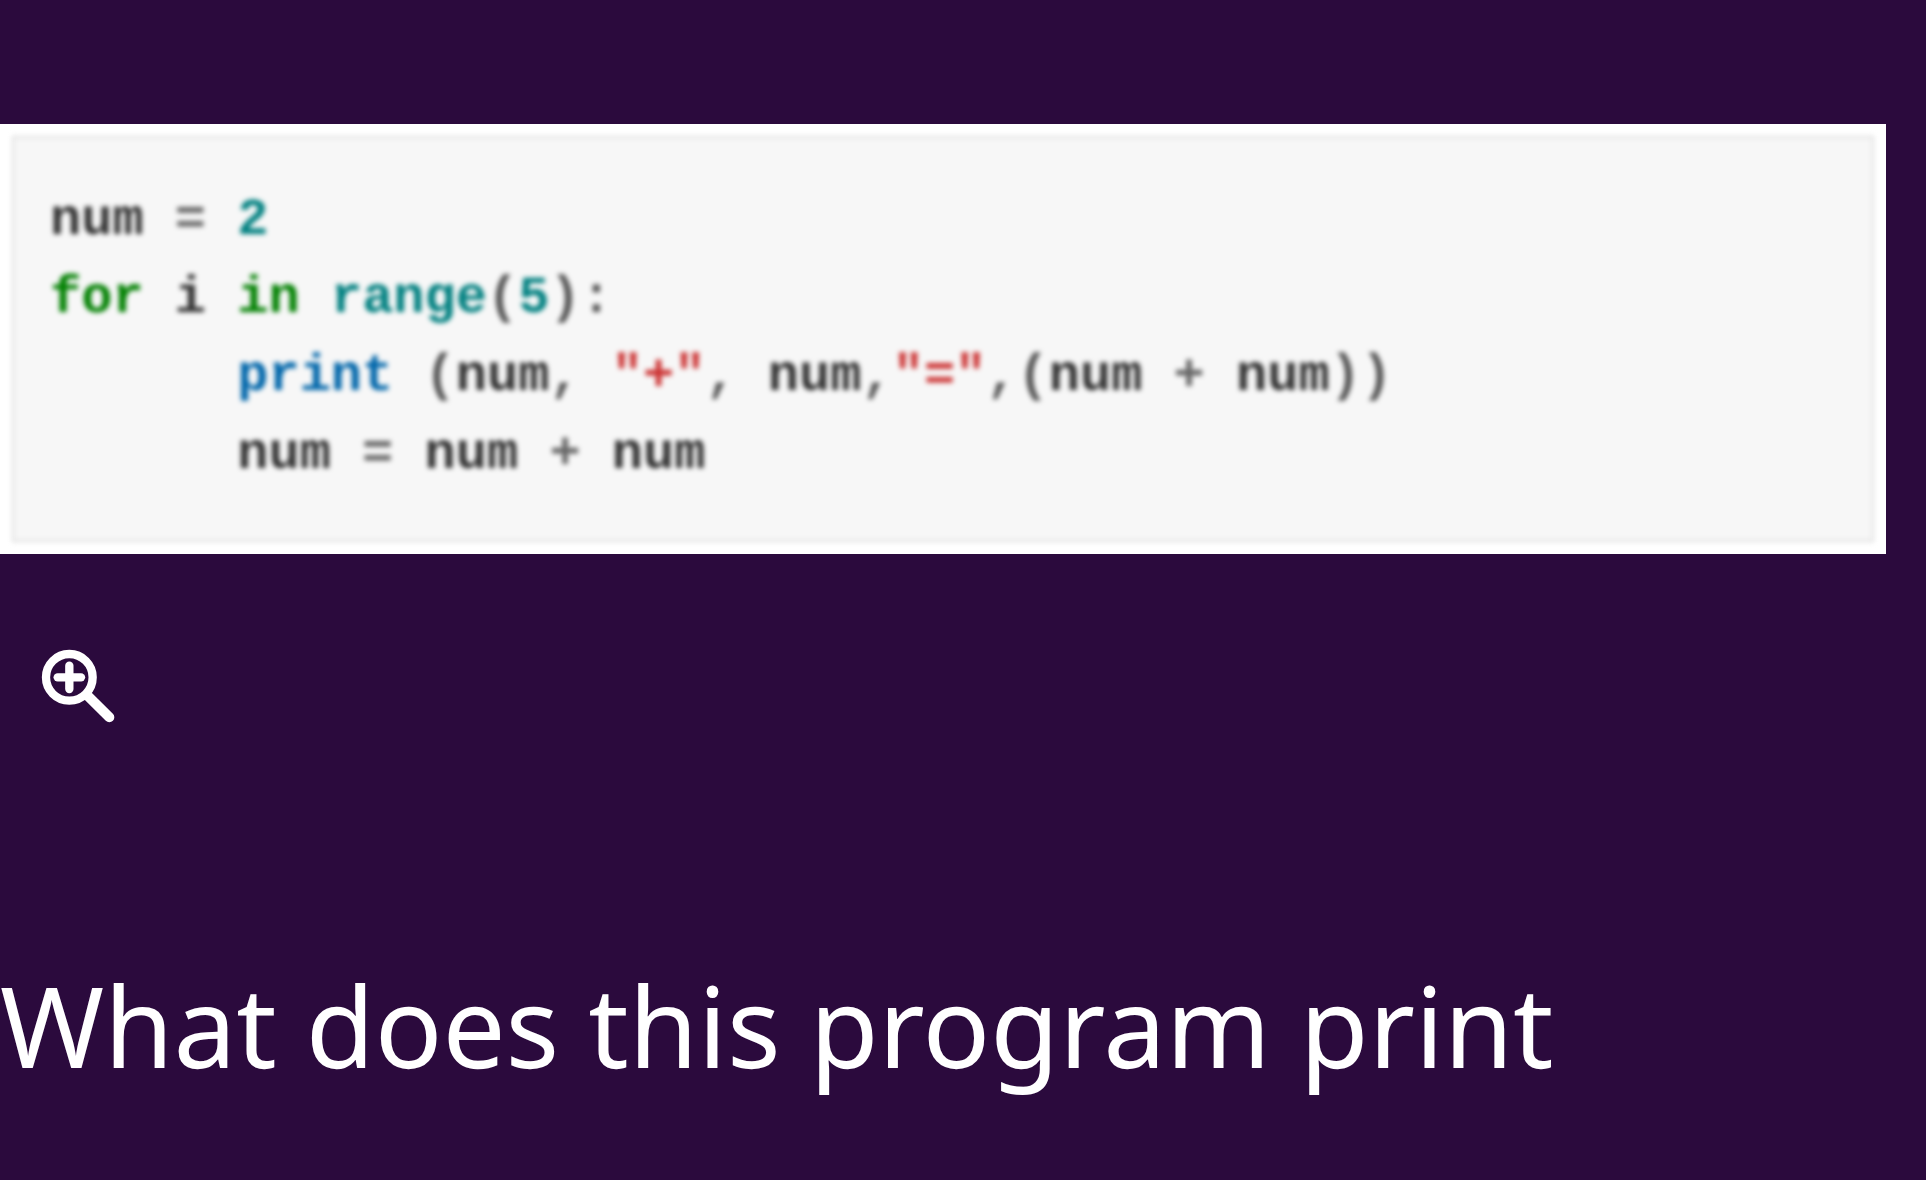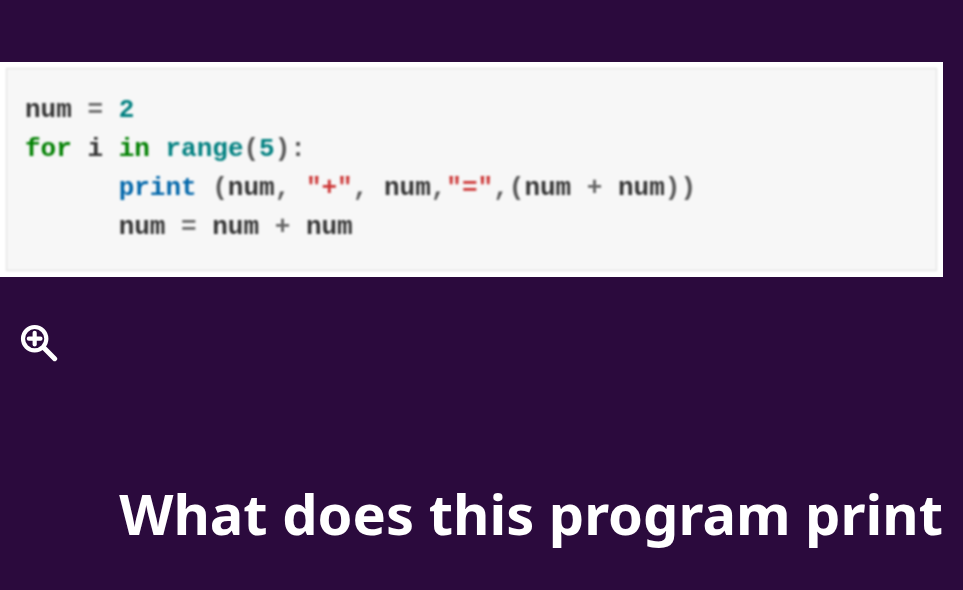--- a/index.html
+++ b/index.html
@@ -61,24 +61,24 @@
     }
     .zoom-button svg {
       width: 40px;
       height: 40px;
     }
     .question-text {
       position: absolute;
       top: 475px;
       left: 0;
       width: 943px;
-      text-align: right;
+      text-align: left;
       color: #ffffff;
       font-size: 56px;
-      font-weight: 700;
+      font-weight: 400;
       font-family: 'Segoe UI', system-ui, sans-serif;
     }
   </style>
 </head>
 <body>
 
 <div class="code-container">
   <div class="code-inner">
     <div class="code-line"><span class="tok-var">num</span><span> </span><span class="tok-op">=</span><span> </span><span class="tok-num">2</span></div>
     <div class="code-line"><span class="tok-kw">for</span><span> </span><span class="tok-var">i</span><span> </span><span class="tok-kw">in</span><span> </span><span class="tok-builtin">range</span><span class="tok-punc">(</span><span class="tok-num">5</span><span class="tok-punc">)</span><span class="tok-punc">:</span></div>

